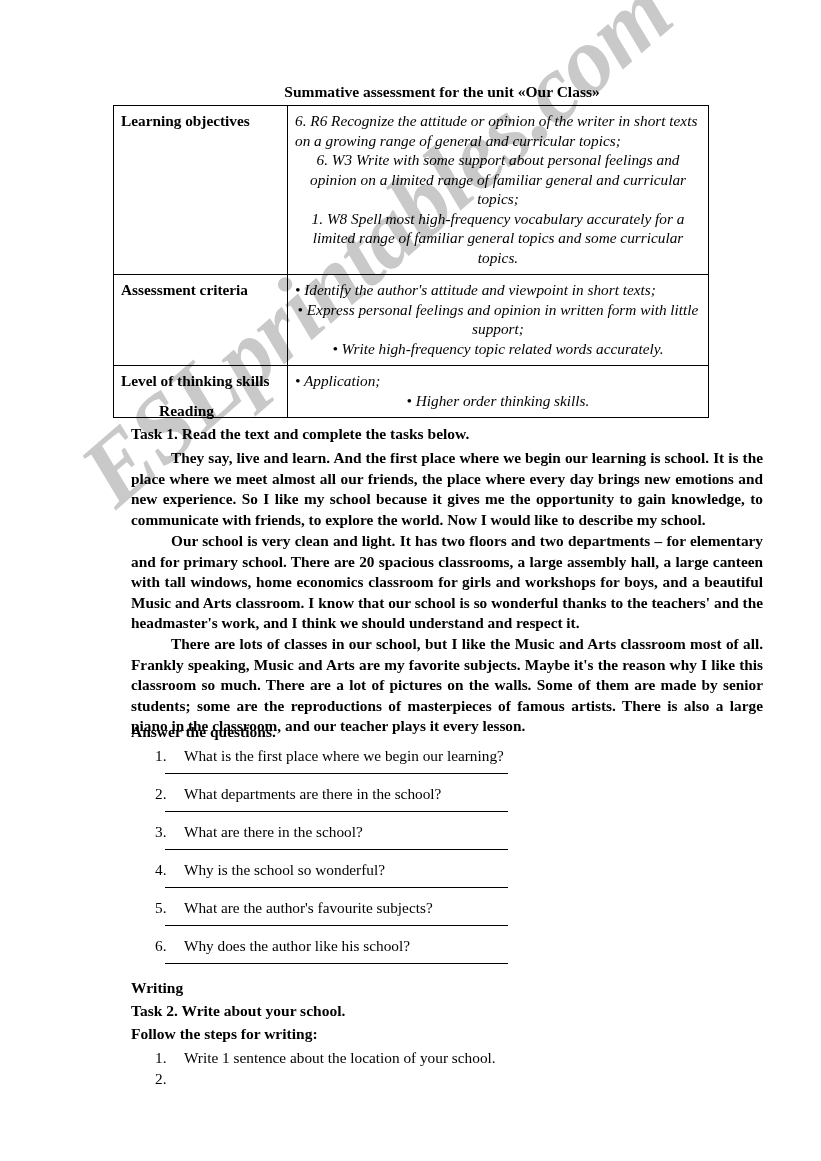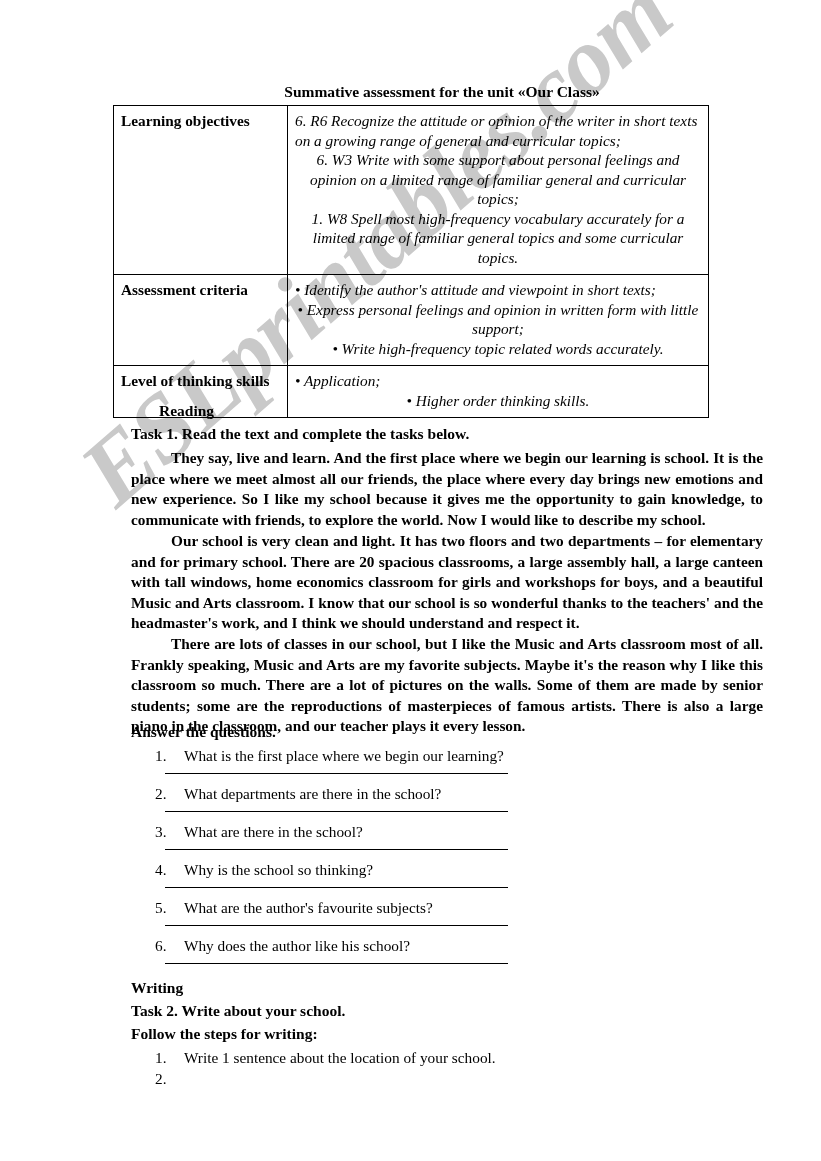--- a/index.html
+++ b/index.html
@@ -241,21 +241,21 @@
       <span class="qtext">What departments are there in the school?</span>
       <span class="qline"></span>
     </div>
     <div class="qrow">
       <span class="qnum">3.</span>
       <span class="qtext">What are there in the school?</span>
       <span class="qline"></span>
     </div>
     <div class="qrow">
       <span class="qnum">4.</span>
-      <span class="qtext">Why is the school so thinking?</span>
+      <span class="qtext">Why is the school so wonderful?</span>
       <span class="qline"></span>
     </div>
     <div class="qrow">
       <span class="qnum">5.</span>
       <span class="qtext">What are the author's favourite subjects?</span>
       <span class="qline"></span>
     </div>
     <div class="qrow">
       <span class="qnum">6.</span>
       <span class="qtext">Why does the author like his school?</span>

